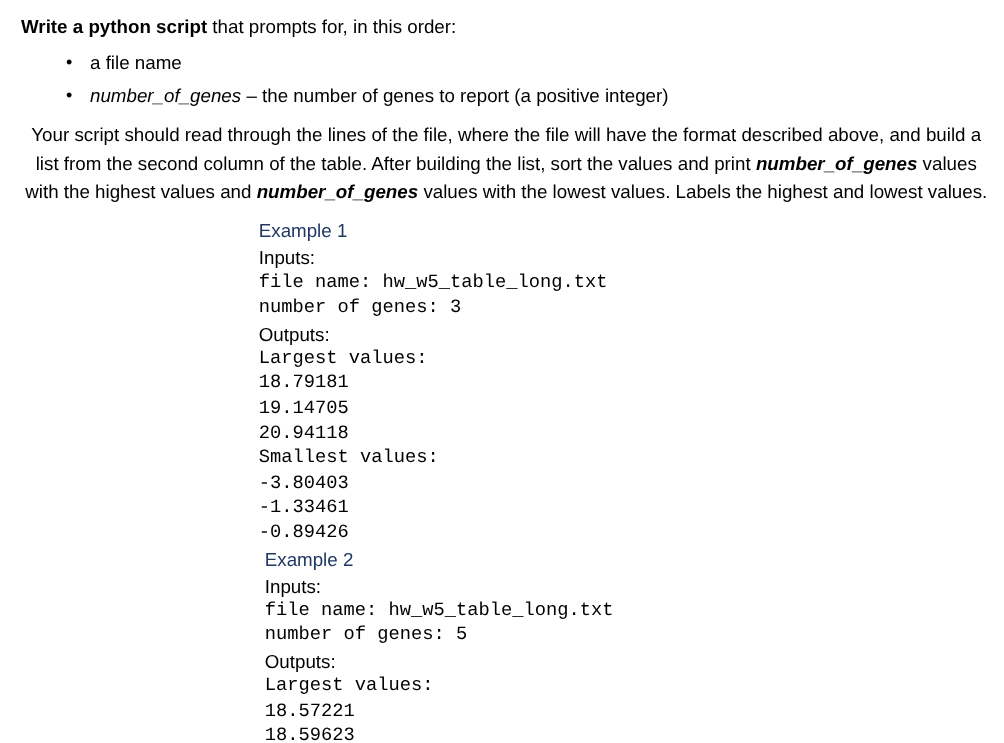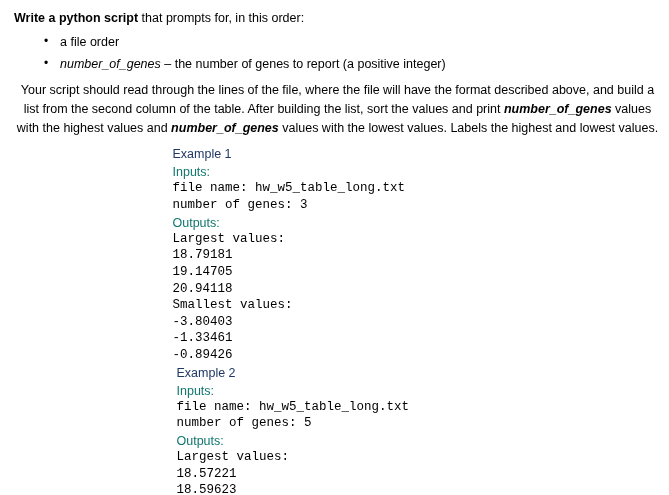--- a/index.html
+++ b/index.html
@@ -76,21 +76,21 @@
   }
   .example-col.second {
     margin-left: 8px;
   }
   .ex-title {
     color: #1f3864;
     font-size: 12.5px;
     margin-bottom: 4px;
   }
   .ex-label {
-    color: #0f766e;
+    color: #000000;
     font-size: 12.5px;
     margin: 2px 0 1px 0;
   }
   .mono {
     font-family: "Liberation Mono", "DejaVu Sans Mono", monospace;
     font-size: 12.5px;
     line-height: 1.33;
     white-space: pre;
     color: #000000;
   }
@@ -99,21 +99,21 @@
   }
 </style>
 </head>
 <body>
 
 <div class="page">
 
   <p class="intro"><span class="bold">Write a python script</span><span> that prompts for, in this order:</span></p>
 
   <ul class="bullets">
-    <li><span class="dot">•</span><span>a file order</span></li>
+    <li><span class="dot">•</span><span>a file name</span></li>
     <li><span class="dot">•</span><span class="ital">number_of_genes</span><span> – the number of genes to report (a positive integer)</span></li>
   </ul>
 
   <p class="paragraph"><span>Your script should read through the lines of the file, where the file will have the format described above, </span><span class="bold">and build a list from the second column of the table.  After building the list, sort the values and print </span><span class="bolditalic">number_of_genes</span><span class="bold"> values with the highest values and </span><span class="bolditalic">number_of_genes</span><span class="bold"> values with the lowest values. Labels the highest and lowest values.</span></p>
 
 
   <div class="examples-row">
 
     <div class="example-col">
       <div class="ex-title">Example 1</div>

